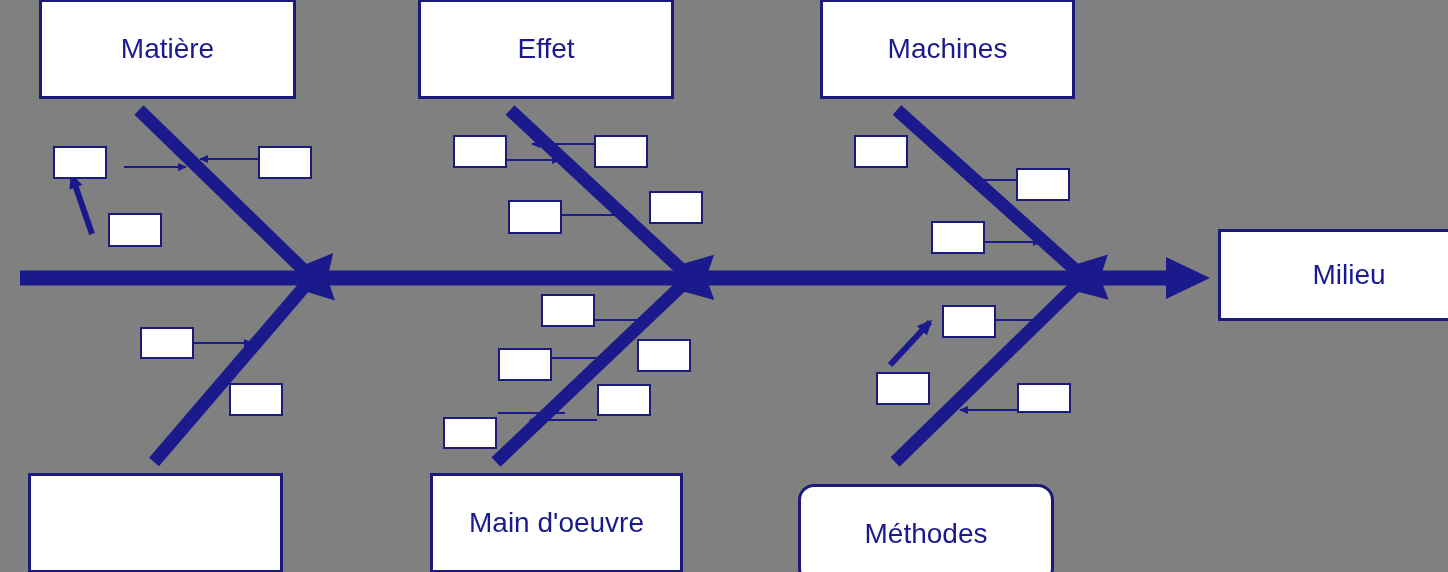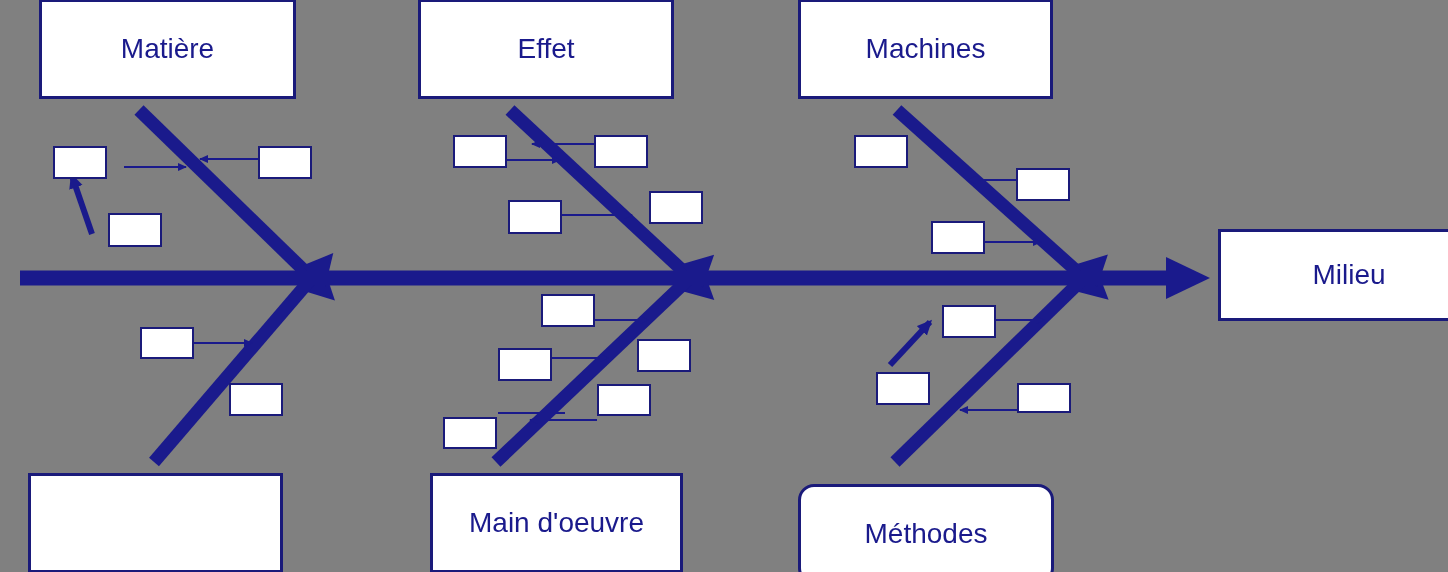--- a/index.html
+++ b/index.html
@@ -123,21 +123,21 @@
       <div class="cause-box" style="left: 997px; top: 383px; width: 54px; height: 30px;"></div>
     </div>
 
   <div id="category-layer">
       <div class="cat-box" style="left: 19px; top: -1px; width: 257px; height: 100px;">
         <span class="cat-label">Matière</span>
       </div>
       <div class="cat-box" style="left: 398px; top: -1px; width: 256px; height: 100px;">
         <span class="cat-label">Effet</span>
       </div>
-      <div class="cat-box" style="left: 778px; top: -1px; width: 255px; height: 100px;">
+      <div class="cat-box" style="left: 800px; top: -1px; width: 255px; height: 100px;">
         <span class="cat-label">Machines</span>
       </div>
       <div class="cat-box" style="left: 8px; top: 473px; width: 255px; height: 100px;">
         <span class="cat-label"></span>
       </div>
       <div class="cat-box" style="left: 410px; top: 473px; width: 253px; height: 100px;">
         <span class="cat-label">Main d'oeuvre</span>
       </div>
       <div class="cat-box" style="left: 778px; top: 484px; width: 256px; height: 100px; border-radius: 16px;">
         <span class="cat-label">Méthodes</span>

